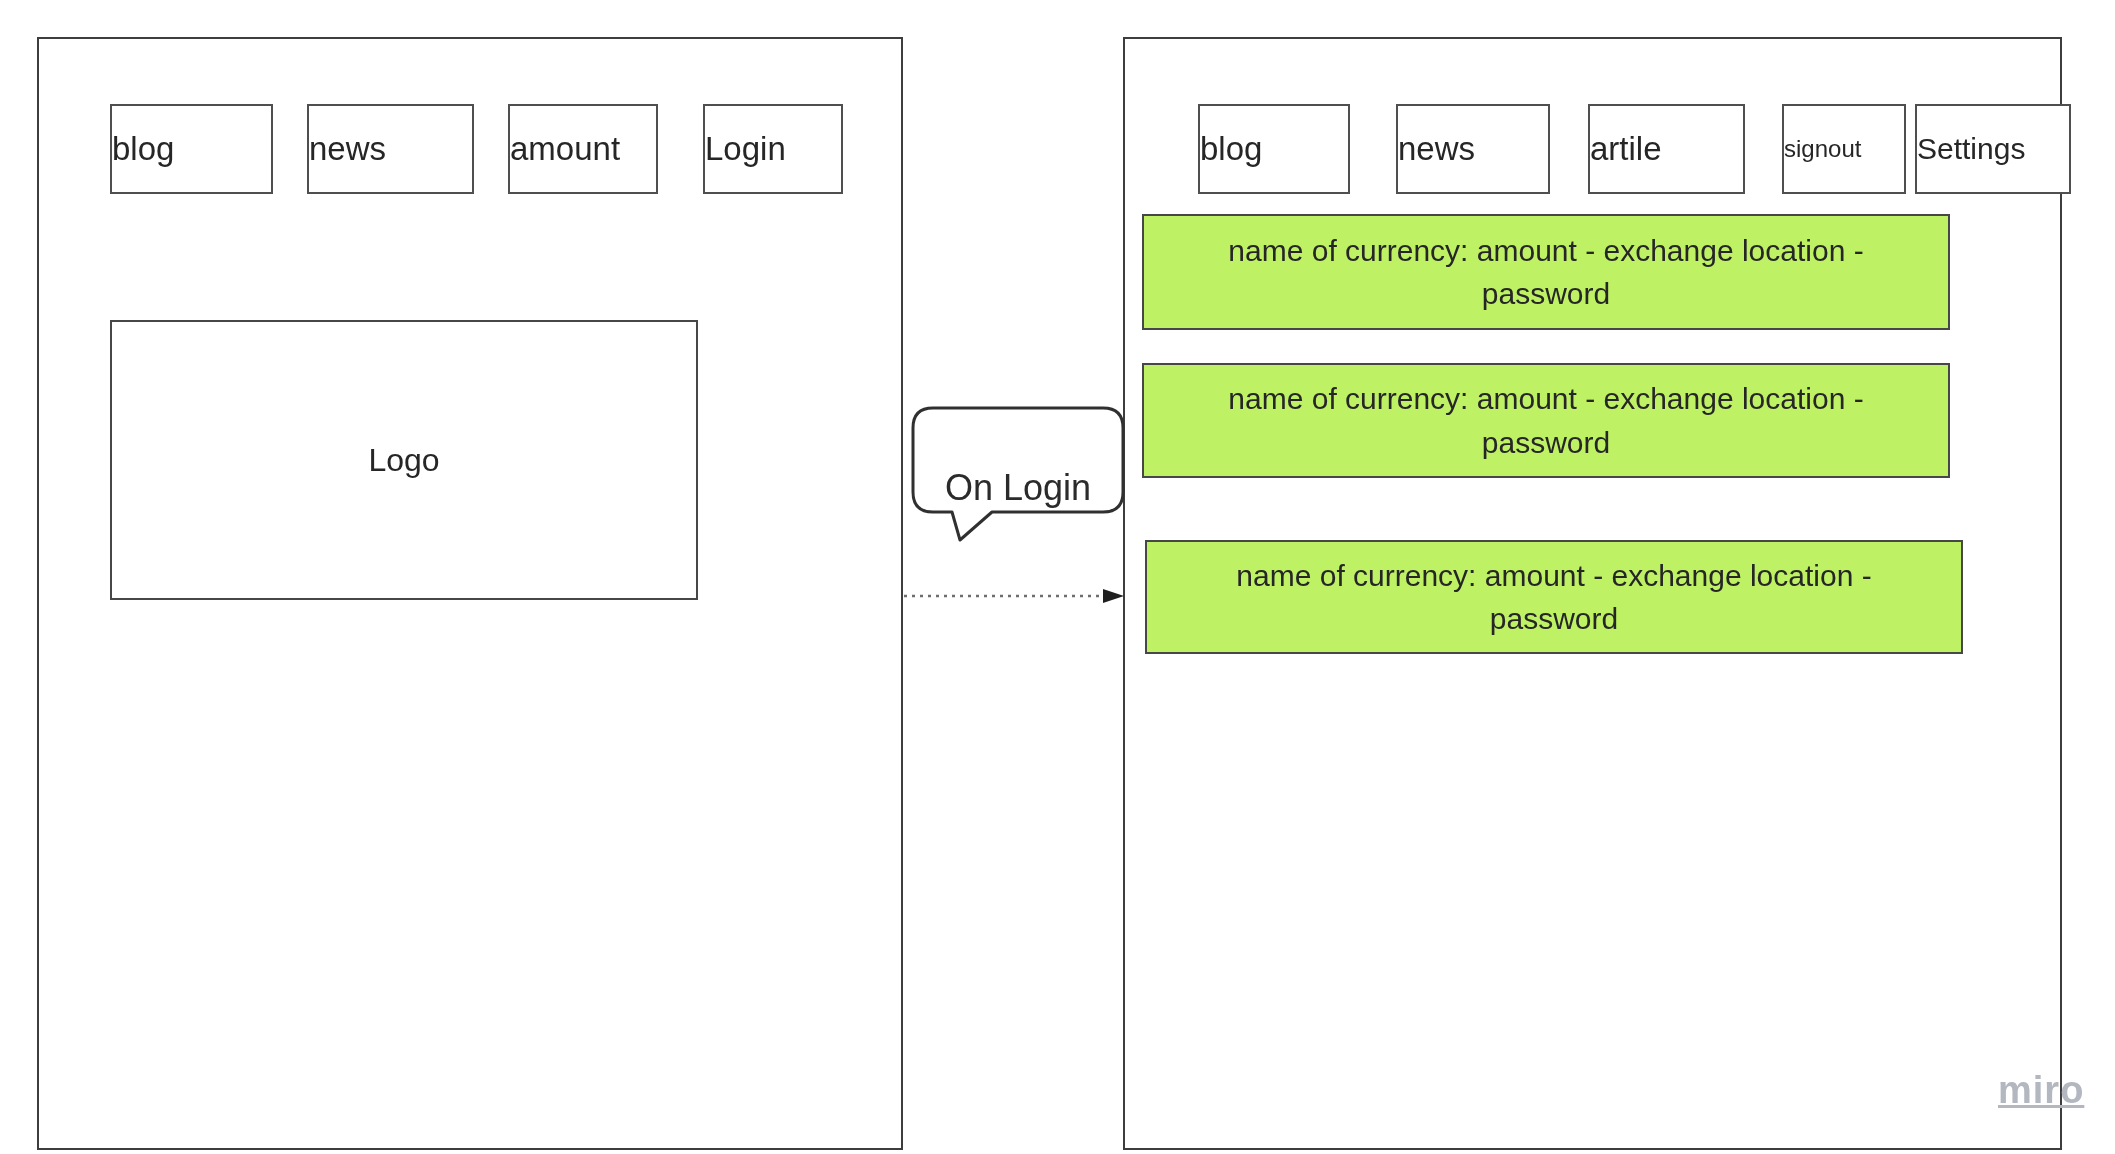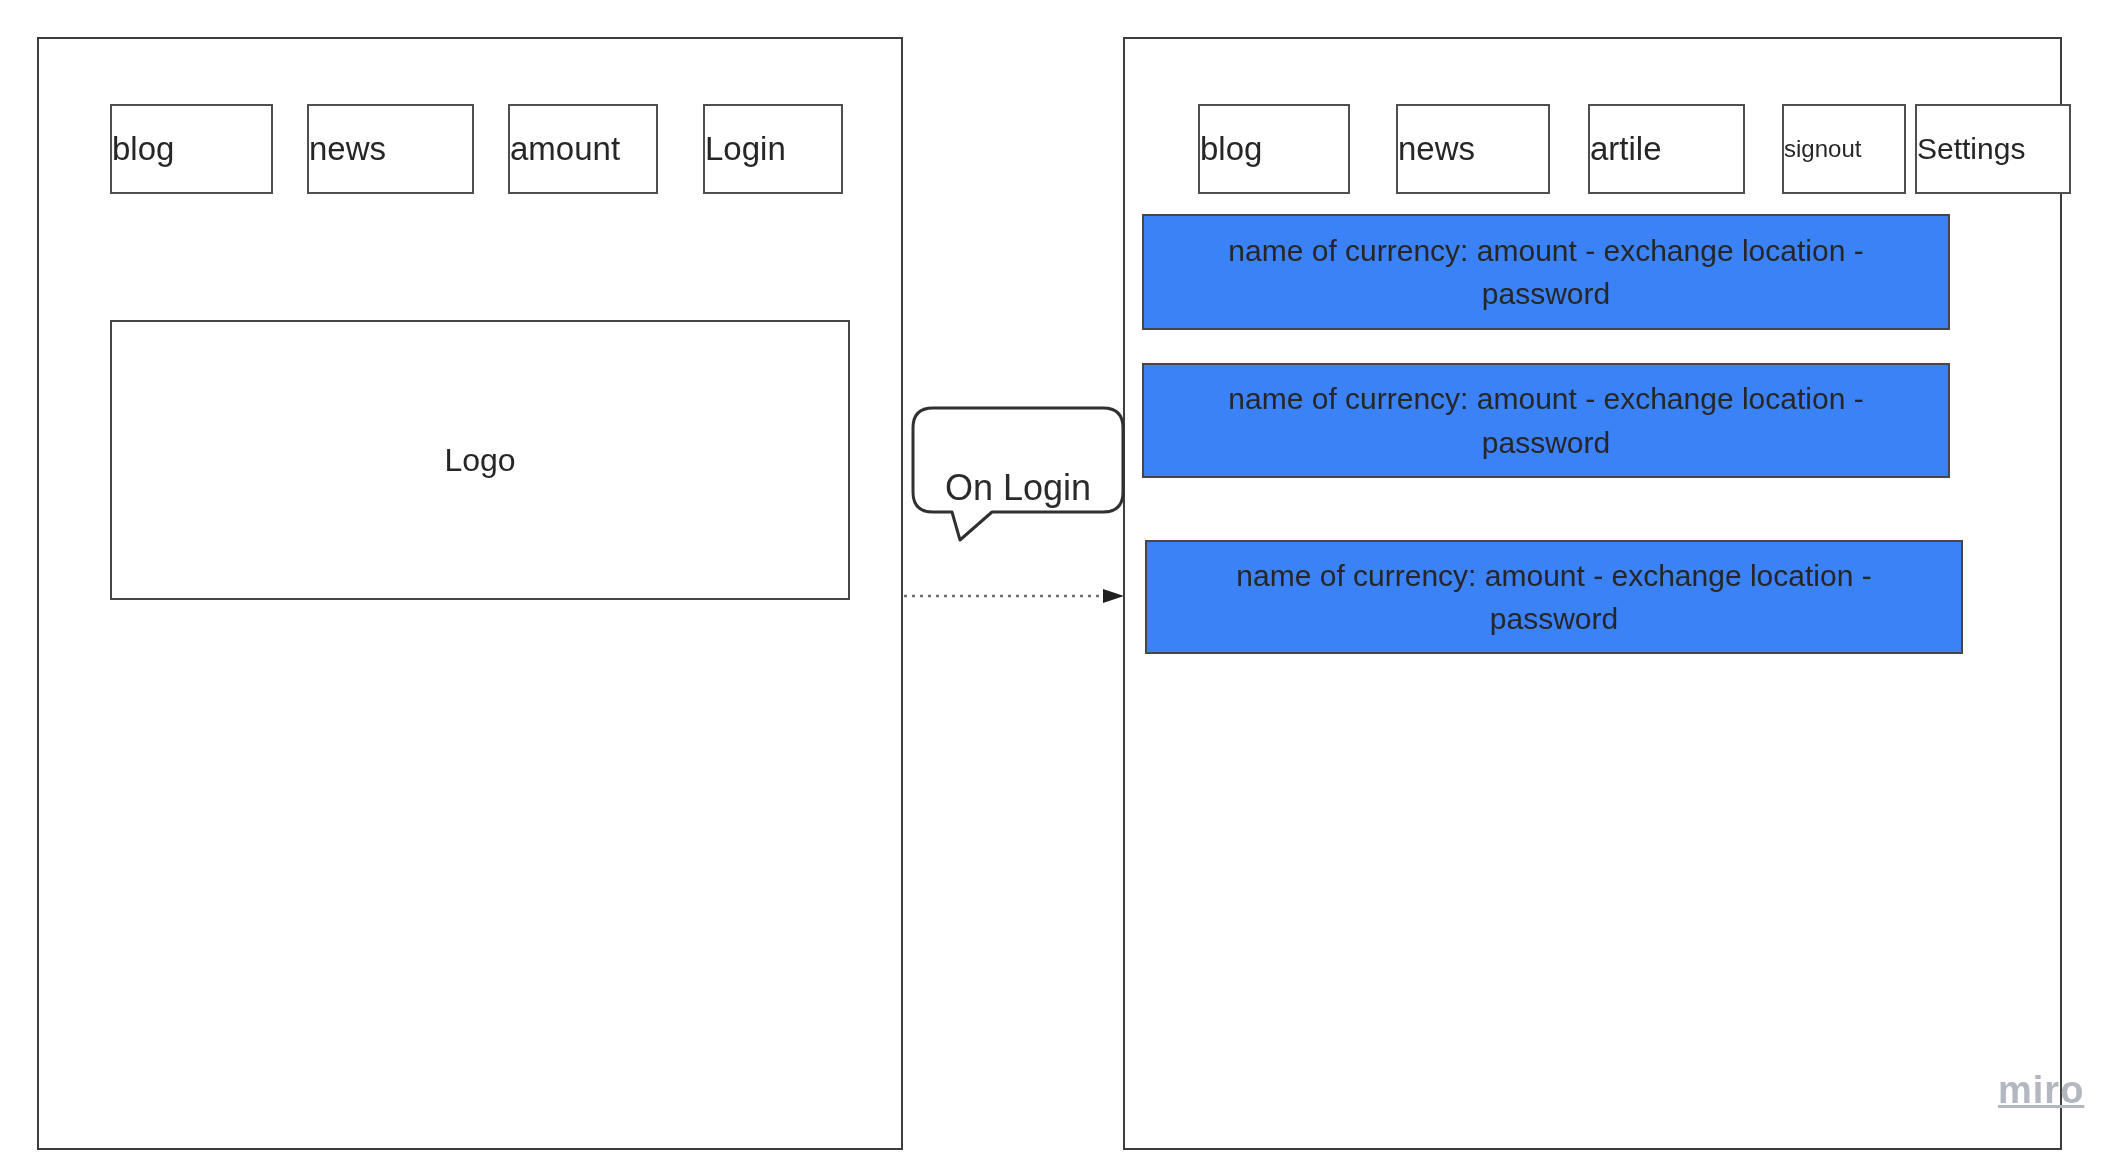--- a/index.html
+++ b/index.html
@@ -23,27 +23,27 @@
   .lp-article{left:469px;width:150px;}
   .lp-login{left:664px;width:140px;}
   
   .rp-blog{left:73px;width:152px;}
   .rp-news{left:271px;width:154px;}
   .rp-artile{left:463px;width:157px;}
   .rp-signout{left:657px;width:124px;font-size:24px;}
   .rp-settings{left:790px;width:156px;font-size:30px;}
 
   .logo-box{
-    position:absolute;left:71px;top:281px;width:740px;height:280px;box-sizing:border-box;
+    position:absolute;left:71px;top:281px;width:588px;height:280px;box-sizing:border-box;
     background:#ffffff;border:2px solid #474747;
     display:flex;align-items:center;justify-content:center;font-size:32px;
   }
 
   .card{
-    position:absolute;box-sizing:border-box;background:#3b82f6;border:2px solid #474747;
+    position:absolute;box-sizing:border-box;background:#bef264;border:2px solid #474747;
     display:flex;align-items:center;justify-content:center;
     text-align:center;font-size:30px;line-height:1.45;padding:0 58px;
   }
   .card-1{left:17px;top:175px;width:808px;height:116px;}
   .card-2{left:17px;top:324px;width:808px;height:115px;}
   .card-3{left:20px;top:501px;width:818px;height:114px;}
 
   .bubble-svg{position:absolute;left:905px;top:400px;z-index:4;}
   .bubble-label{
     position:absolute;left:913px;top:408px;width:210px;height:104px;z-index:5;

